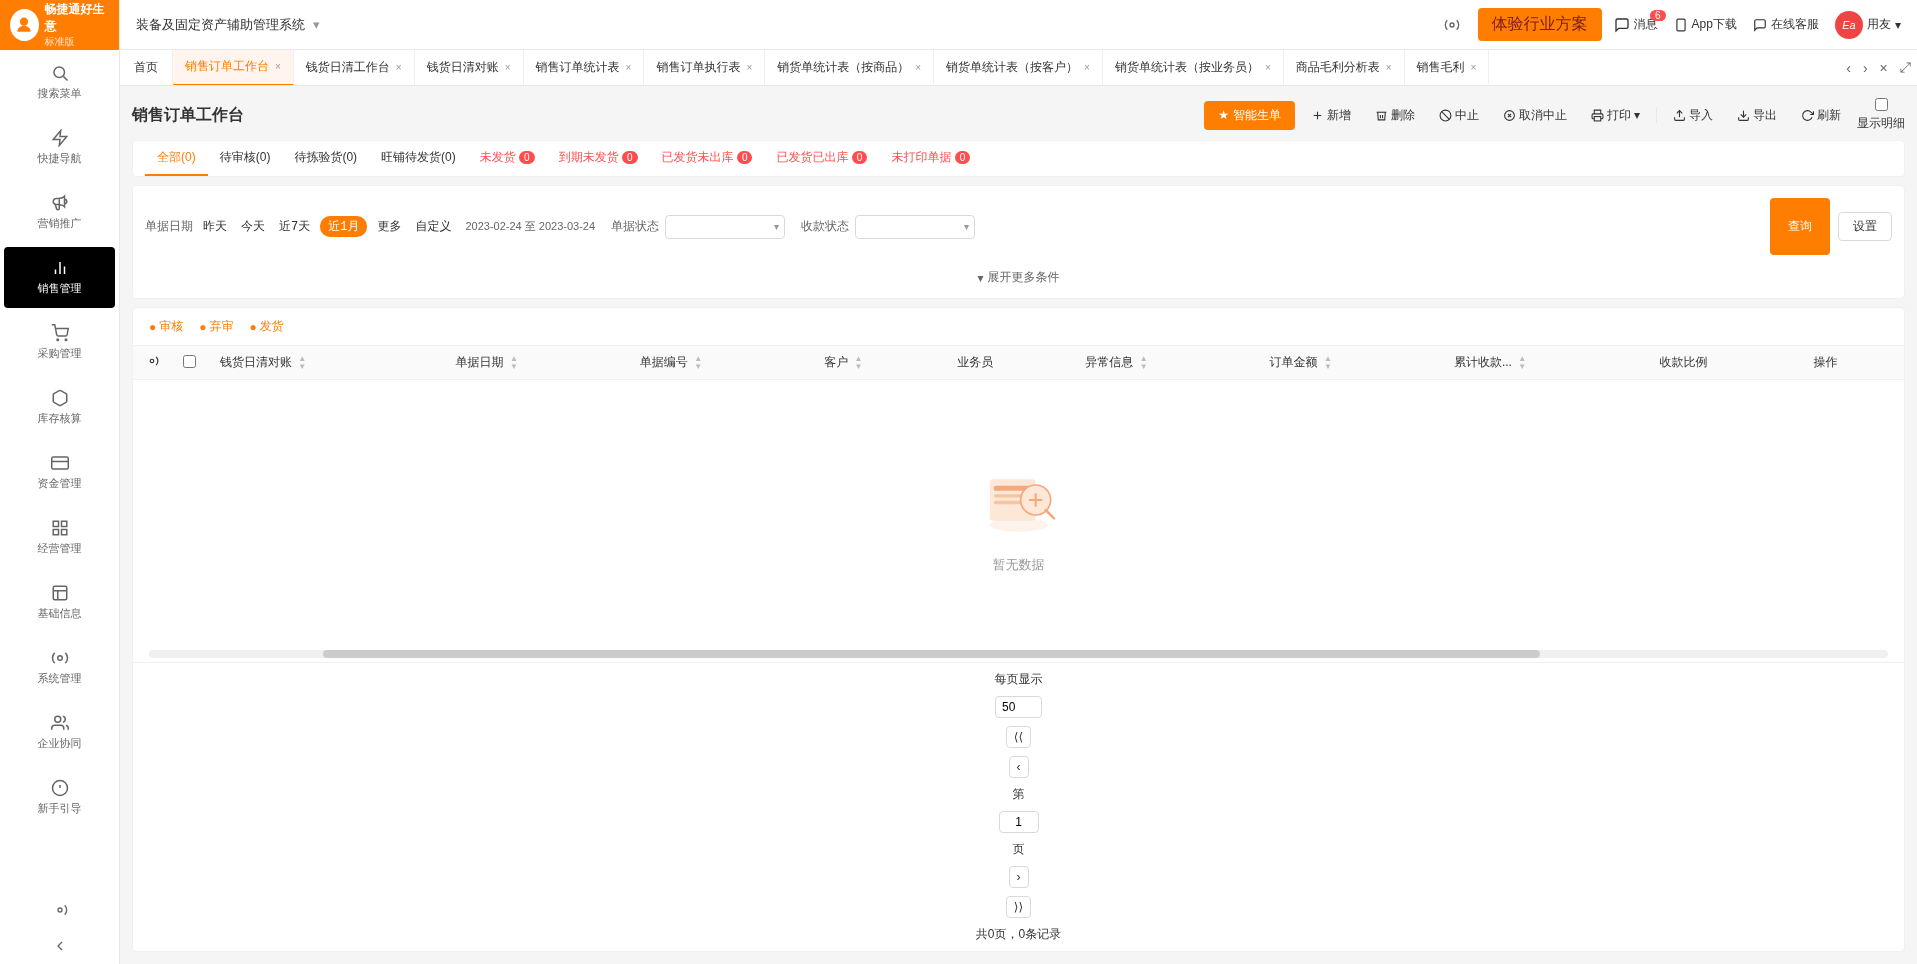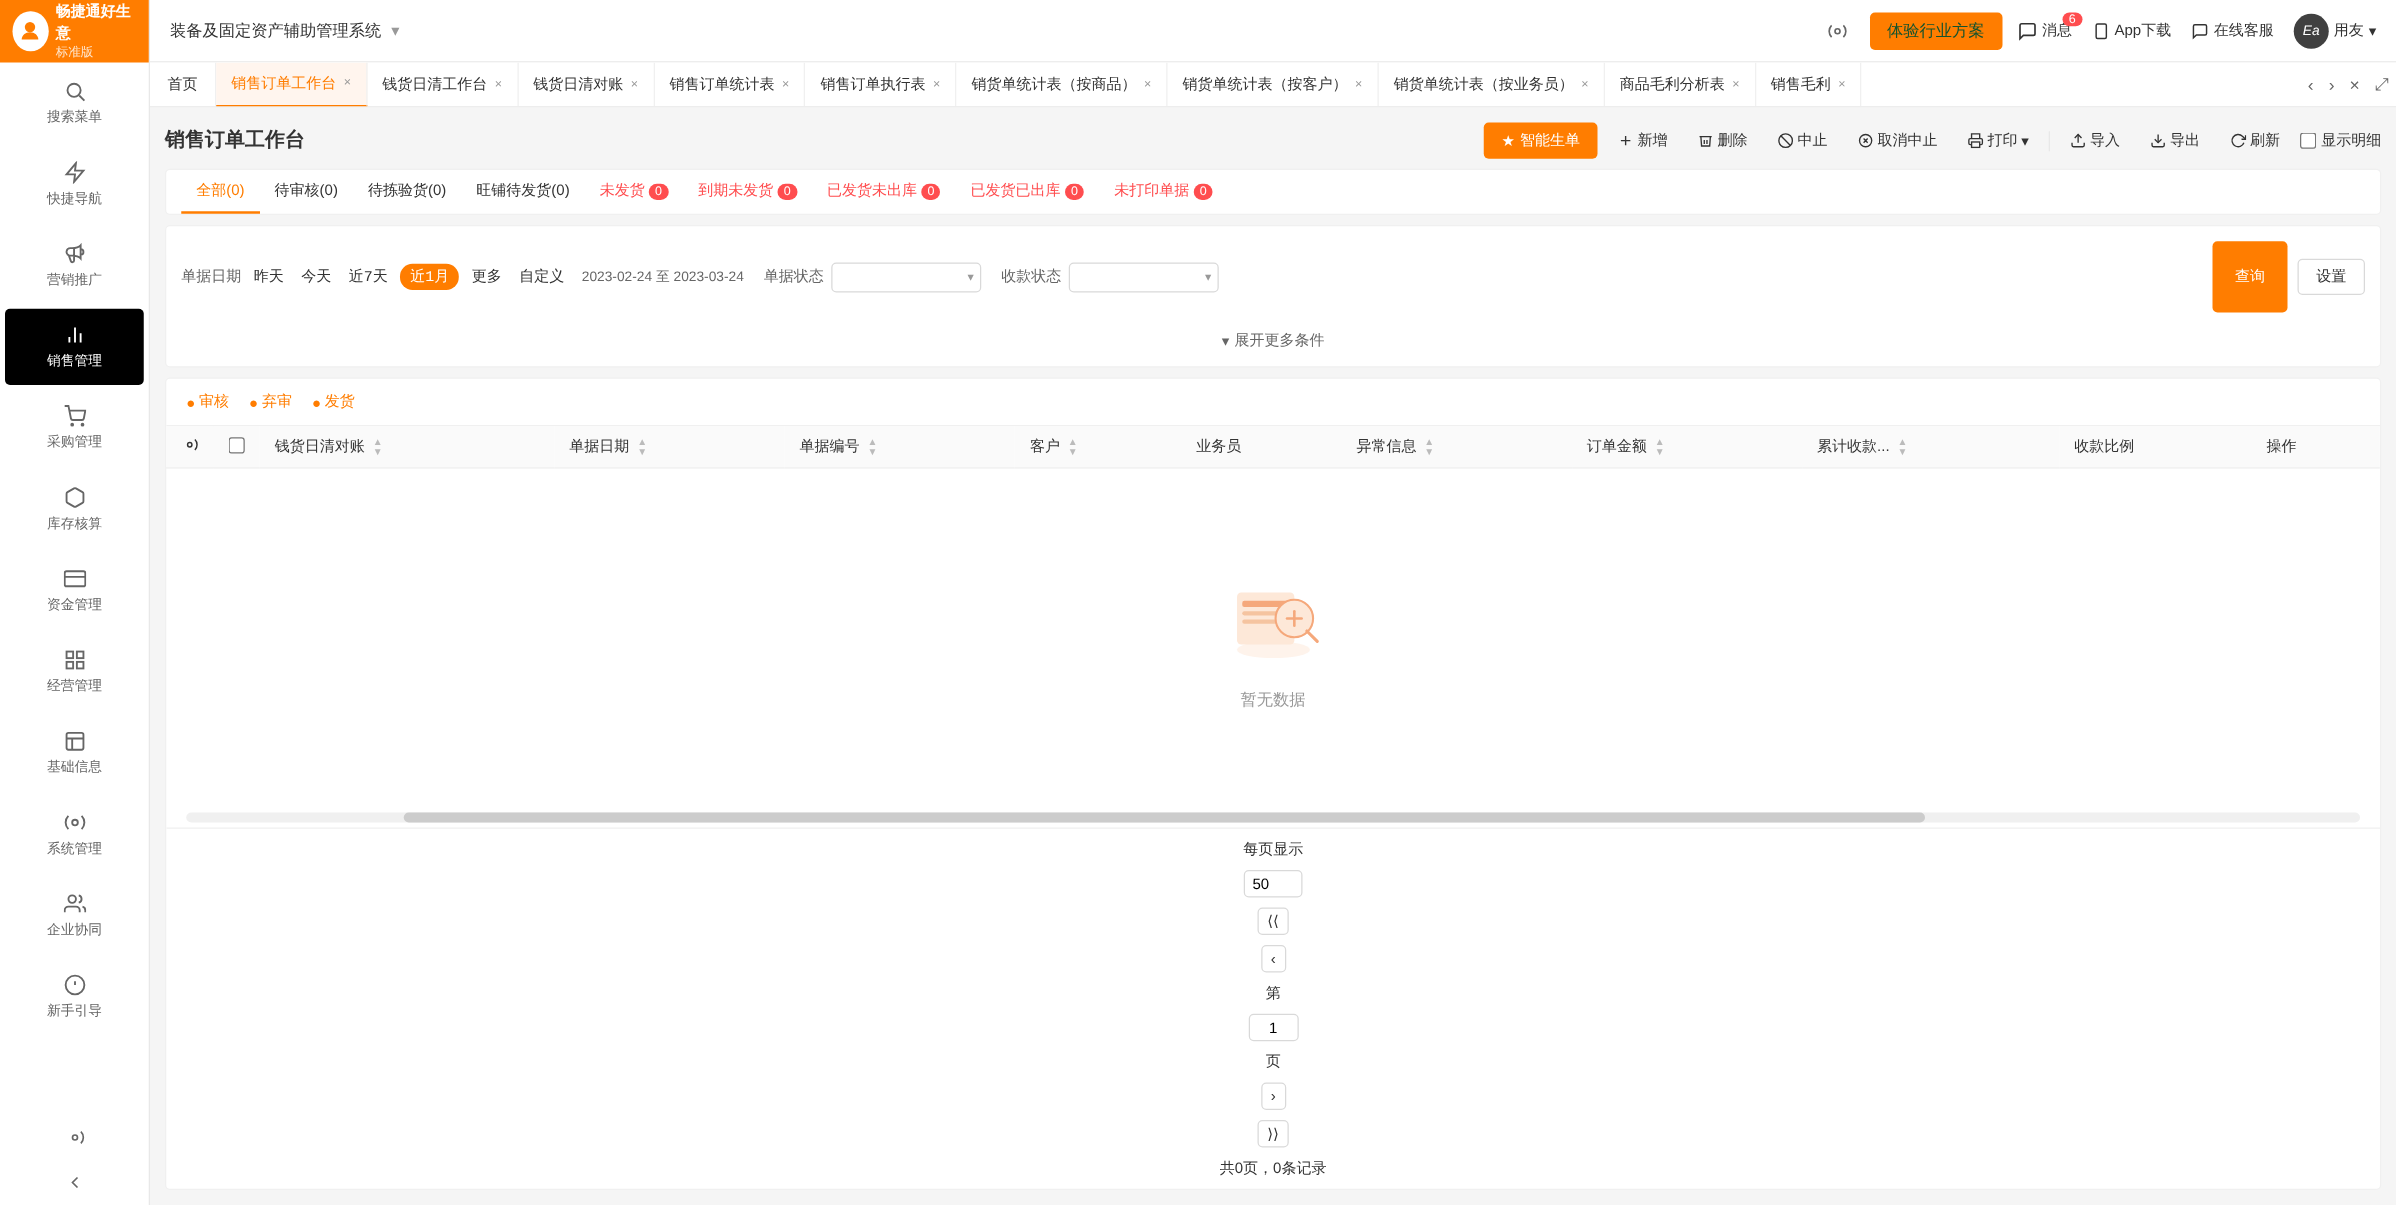--- a/index.html
+++ b/index.html
@@ -18,25 +18,25 @@
     .sidebar-bottom-item svg { width: 16px; height: 16px; }
 
     
     .main { flex: 1; display: flex; flex-direction: column; overflow: hidden; }
 
     
     .topbar { height: 50px; background: #fff; border-bottom: 1px solid #e8e8e8; display: flex; align-items: center; padding: 0 16px; gap: 12px; }
     .topbar-title { font-size: 13px; color: #333; flex: 1; display: flex; align-items: center; gap: 8px; }
     .topbar-title-chevron { color: #999; }
     .topbar-settings { width: 28px; height: 28px; display: flex; align-items: center; justify-content: center; cursor: pointer; color: #666; }
-    .topbar-btn { background: #ff7d00; color: #14532d; border: none; border-radius: 4px; padding: 6px 14px; font-size: 13px; cursor: pointer; }
+    .topbar-btn { background: #ff7d00; color: #7f1d1d; border: none; border-radius: 4px; padding: 6px 14px; font-size: 16px; cursor: pointer; }
     .topbar-right { display: flex; align-items: center; gap: 16px; margin-left: auto; }
     .topbar-right-item { display: flex; align-items: center; gap: 4px; font-size: 12px; color: #333; cursor: pointer; position: relative; }
     .badge { background: #ff4d4f; color: #fff; border-radius: 10px; padding: 0 5px; font-size: 10px; position: absolute; top: -6px; right: -8px; }
-    .avatar { width: 28px; height: 28px; background: #404040; border-radius: 50%; display: flex; align-items: center; justify-content: center; color: #fff; font-size: 11px; font-style: italic; }
+    .avatar { width: 28px; height: 28px; background: #ef4444; border-radius: 50%; display: flex; align-items: center; justify-content: center; color: #fff; font-size: 11px; font-style: italic; }
 
     
     .tabbar { background: #fff; border-bottom: 1px solid #e8e8e8; display: flex; align-items: center; overflow: hidden; height: 36px; }
     .tab { display: flex; align-items: center; padding: 0 12px; height: 36px; font-size: 12px; color: #333; cursor: pointer; border-right: 1px solid #f0f0f0; white-space: nowrap; gap: 4px; flex-shrink: 0; }
     .tab.active { background: #fff5ee; color: #ff7d00; border-bottom: 2px solid #ff7d00; }
     .tab-home { font-size: 12px; color: #333; padding: 0 14px; height: 36px; display: flex; align-items: center; cursor: pointer; border-right: 1px solid #f0f0f0; }
     .tab-close { font-size: 10px; color: #999; margin-left: 2px; cursor: pointer; }
     .tabbar-arrows { display: flex; align-items: center; margin-left: auto; }
     .tabbar-arrows button { background: none; border: none; cursor: pointer; color: #666; padding: 4px 6px; font-size: 14px; }
     .tabbar-close-all { background: none; border: none; cursor: pointer; color: #666; padding: 4px 8px; font-size: 16px; }
@@ -46,21 +46,21 @@
     .content { flex: 1; display: flex; flex-direction: column; overflow: hidden; background: #f5f5f5; padding: 12px; gap: 8px; }
 
     
     .page-header { display: flex; align-items: center; justify-content: space-between; }
     .page-title { font-size: 16px; font-weight: bold; color: #333; }
     .page-actions { display: flex; align-items: center; gap: 8px; }
     .btn-smart { background: #ff7d00; color: #fff; border: none; border-radius: 4px; padding: 6px 14px; font-size: 12px; cursor: pointer; display: flex; align-items: center; gap: 4px; }
     .btn-action { background: none; border: none; color: #333; font-size: 12px; cursor: pointer; display: flex; align-items: center; gap: 3px; padding: 5px 8px; }
     .btn-action svg { width: 13px; height: 13px; }
     .action-divider { width: 1px; height: 16px; background: #e8e8e8; }
-    .checkbox-label { display: flex; align-items: center; gap: 4px; font-size: 12px; color: #333; cursor: pointer; }
+    .checkbox-label { display: flex; align-items: center; gap: 4px; font-size: 12px; color: #333; cursor: pointer; flex-direction: column; }
 
     
     .filter-tabs { background: #fff; border-radius: 4px; padding: 0 12px; display: flex; align-items: center; gap: 0; border: 1px solid #f0f0f0; }
     .filter-tab { padding: 8px 12px; font-size: 12px; color: #333; cursor: pointer; border-bottom: 2px solid transparent; white-space: nowrap; }
     .filter-tab.active { color: #ff7d00; border-bottom: 2px solid #ff7d00; }
 
     
     .filter-section { background: #fff; border-radius: 4px; padding: 12px; border: 1px solid #f0f0f0; }
     .filter-row { display: flex; align-items: center; gap: 16px; flex-wrap: wrap; }
     .filter-item { display: flex; align-items: center; gap: 6px; font-size: 12px; color: #333; }

